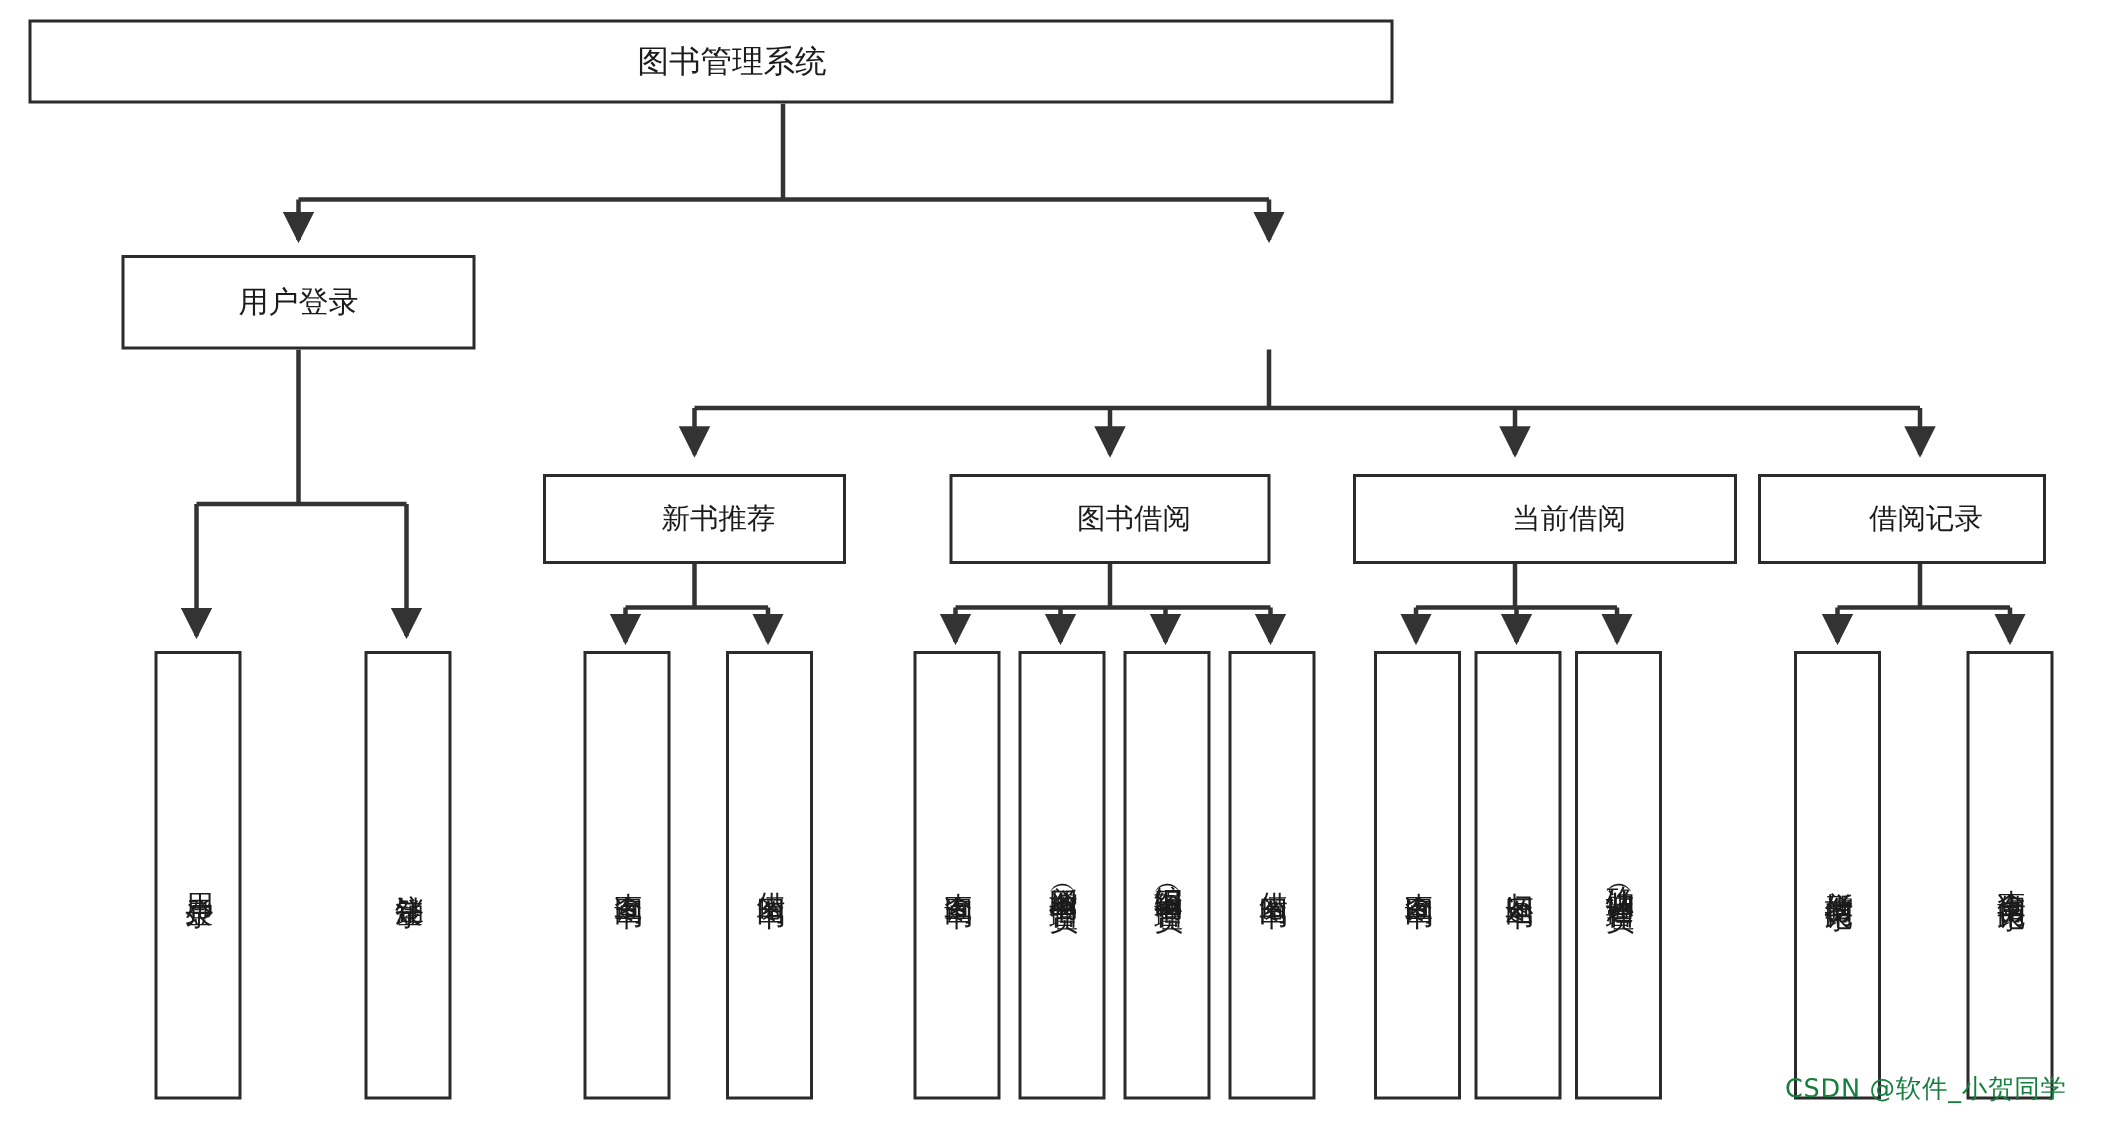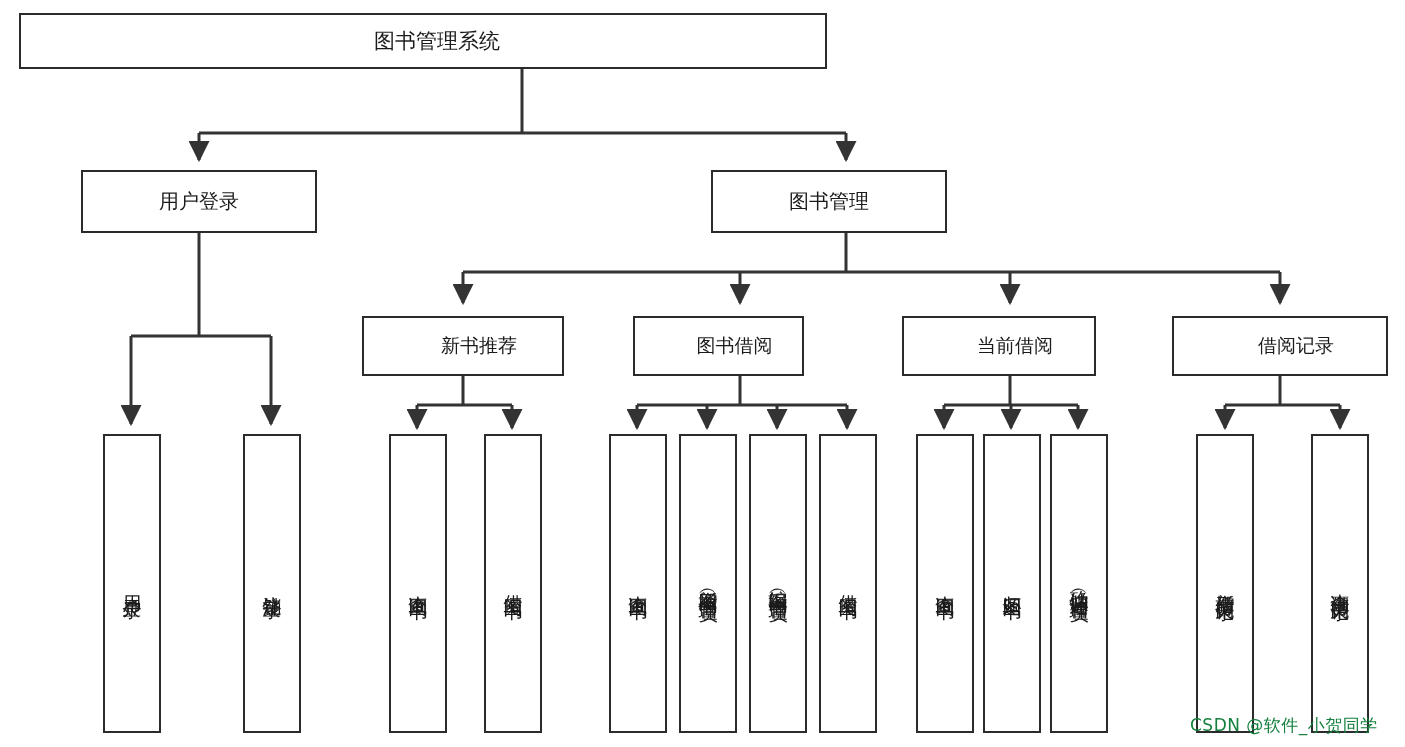--- a/index.html
+++ b/index.html
@@ -120,41 +120,38 @@
       <path d="M 1011 405 L 1011 428" marker-end="url(#arrow)"></path>
       <path d="M 1078 405 L 1078 428" marker-end="url(#arrow)"></path>
 
       <path d="M 1280 376 L 1280 405"></path>
       <path d="M 1225 405 L 1340 405"></path>
       <path d="M 1225 405 L 1225 428" marker-end="url(#arrow)"></path>
       <path d="M 1340 405 L 1340 428" marker-end="url(#arrow)"></path>
     </g>
   </svg>
 
-  <div class="node root" style="left:19px; top:13px; width:808px; height:56px;padding-left:28px;">
+  <div class="node root" style="left:19px; top:13px; width:910px; height:56px;padding-left:28px;">
     <span>图书管理系统</span>
   </div>
 
   <div class="node lvl2" style="left:81px; top:170px; width:236px; height:63px;">
     <span>用户登录</span>
   </div>
-  <div class="node lvl2" style="left:711px; top:170px; width:236px; height:63px;">
-    <span>图书管理</span>
-  </div>
 
   <div class="node lvl3" style="left:362px; top:316px; width:202px; height:60px;">
     <span>新书推荐</span>
   </div>
-  <div class="node lvl3" style="left:633px; top:316px; width:171px; height:60px;">
+  <div class="node lvl3" style="left:633px; top:316px; width:214px; height:60px;">
     <span>图书借阅</span>
   </div>
-  <div class="node lvl3" style="left:902px; top:316px; width:194px; height:60px;">
+  <div class="node lvl3" style="left:902px; top:316px; width:256px; height:60px;">
     <span>当前借阅</span>
   </div>
-  <div class="node lvl3" style="left:1172px; top:316px; width:216px; height:60px;">
+  <div class="node lvl3" style="left:1172px; top:316px; width:192px; height:60px;">
     <span>借阅记录</span>
   </div>
 
   <div class="node leaf" style="left:103px; top:434px; width:58px; height:299px;">
     <span class="vtext">用户登录</span>
   </div>
   <div class="node leaf" style="left:243px; top:434px; width:58px; height:299px;">
     <span class="vtext">注销登录</span>
   </div>
 

